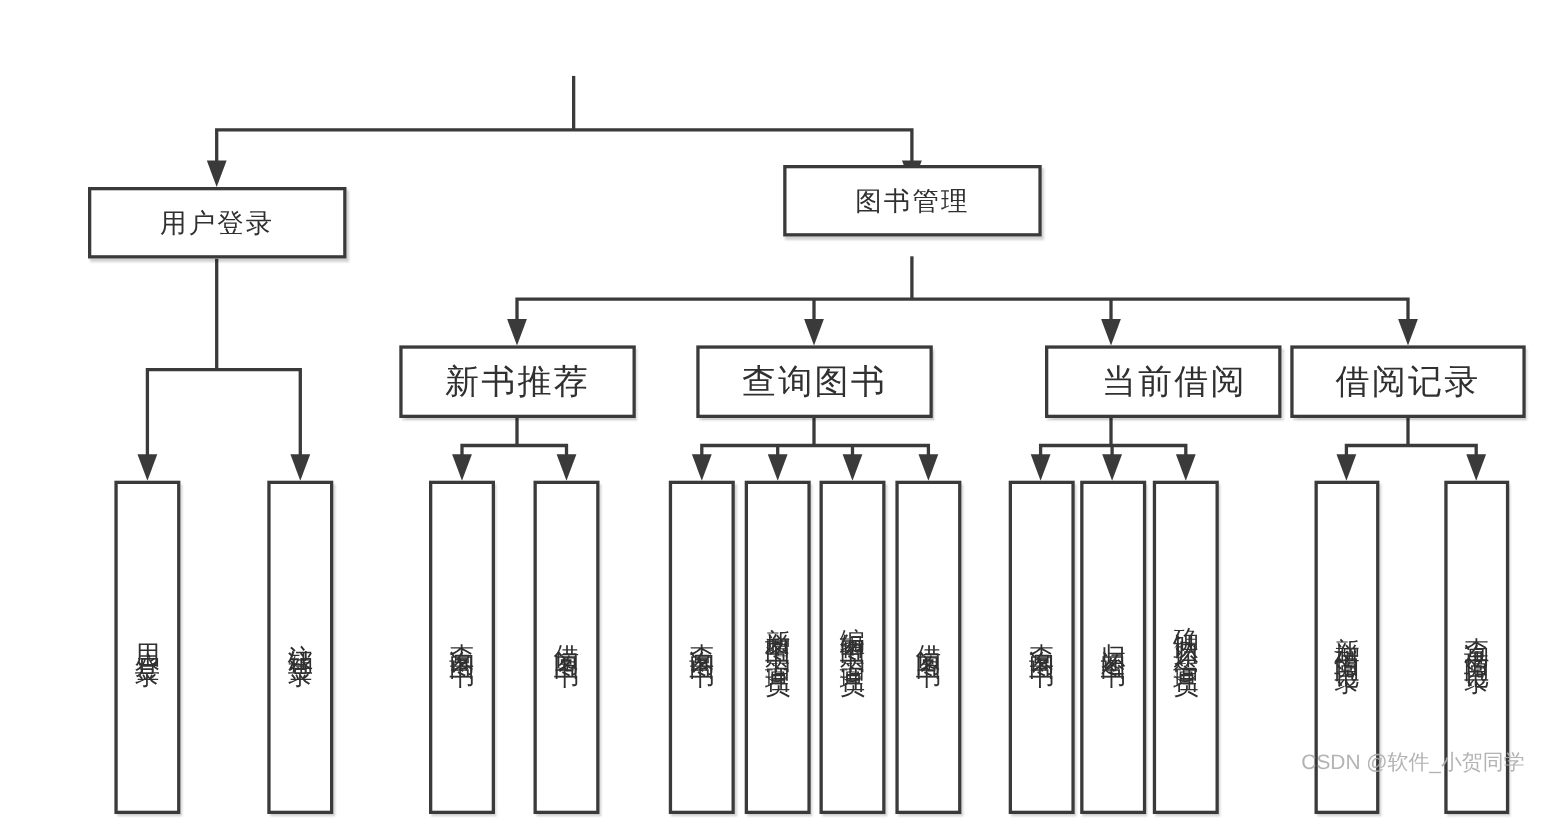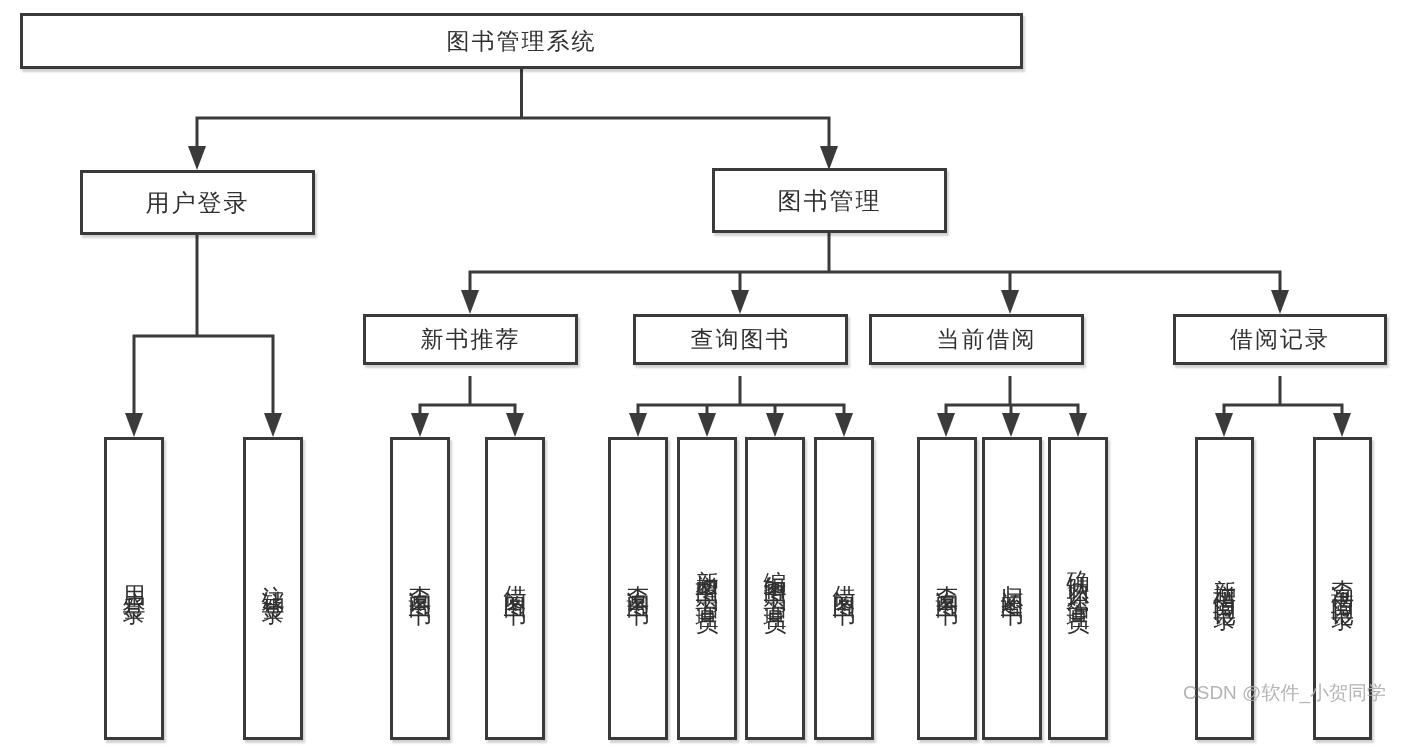--- a/index.html
+++ b/index.html
@@ -31,25 +31,25 @@
     align-items: center;
     justify-content: center;
     color: #303030;
     z-index: 2;
     letter-spacing: 2px;
     white-space: nowrap;
   }
   .root-box   { left: 20px;  top: 13px;  width: 1003px; height: 56px; font-size: 23px; }
   .l2-box     { width: 235px; height: 65px; font-size: 24px; }
   .l2-left    { left: 80px;  top: 170px; }
-  .l2-right   { left: 712px; top: 168px; }
-  .l3-box     { top: 314px; width: 215px; height: 51px; font-size: 23px; }
+  .l2-right   { left: 712px; top: 150px; }
+  .l3-box     { top: 314px; width: 215px; height: 66px; font-size: 31px; }
   .l3-1 { left: 363px; }
   .l3-2 { left: 633px; }
-  .l3-3 { left: 869px; padding-left: 20px; }
+  .l3-3 { left: 950px; padding-left: 20px; }
   .l3-4 { left: 1173px; width: 214px; }
   .leaf {
     top: 437px;
     width: 60px;
     height: 303px;
     font-size: 23px;
     letter-spacing: 6px;
     line-height: 1;
     writing-mode: vertical-rl;
     text-orientation: mixed;
@@ -129,21 +129,20 @@
       <polygon points="766,413 784,413 775,437"></polygon>
       <polygon points="835,413 853,413 844,437"></polygon>
       <polygon points="937,413 955,413 946,437"></polygon>
       <polygon points="1002,413 1020,413 1011,437"></polygon>
       <polygon points="1069,413 1087,413 1078,437"></polygon>
       <polygon points="1215,413 1233,413 1224,437"></polygon>
       <polygon points="1333,413 1351,413 1342,437"></polygon>
     </g>
   </svg>
 
-  <div class="box root-box">图书管理系统</div>
 
   <div class="box l2-box l2-left">用户登录</div>
   <div class="box l2-box l2-right">图书管理</div>
 
   <div class="box l3-box l3-1">新书推荐</div>
   <div class="box l3-box l3-2">查询图书</div>
   <div class="box l3-box l3-3">当前借阅</div>
   <div class="box l3-box l3-4">借阅记录</div>
 
   <div class="box leaf leaf-a1">用户登录</div>

